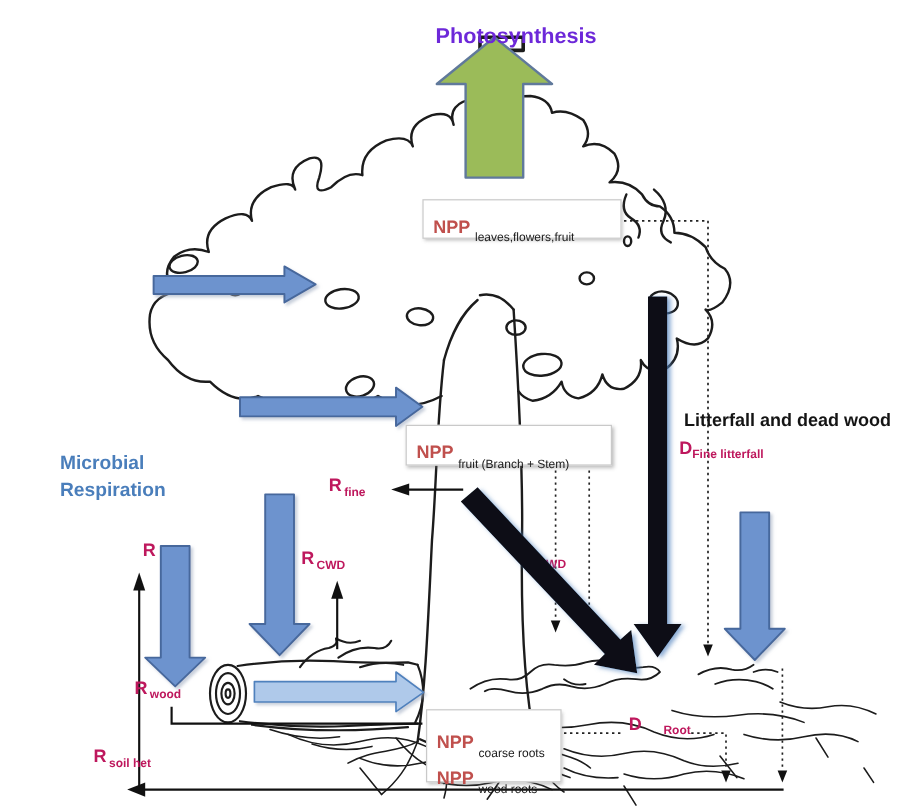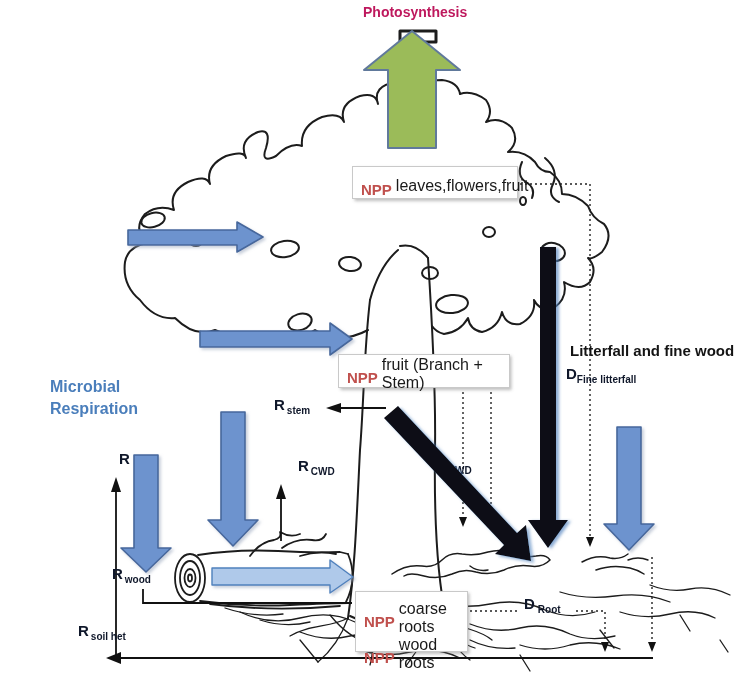--- a/index.html
+++ b/index.html
@@ -2,27 +2,27 @@
 <html><head>
 <meta charset="utf-8">
 <style>
   html,body{margin:0;padding:0;background:#fff;}
   #stage{position:relative;width:748px;height:677px;background:#fff;overflow:hidden;
          font-family:"Liberation Sans",sans-serif;}
   svg{position:absolute;left:0;top:0;}
   #base-svg{z-index:1;}
   .lbl{position:absolute;white-space:nowrap;z-index:10;}
   .h-label{font-weight:700;}
-  .flux{font-size:15px;font-weight:700;color:#0f172a;z-index:10;}
+  .flux{font-size:15px;font-weight:700;color:#be185d;z-index:10;}
   .flux sub{font-size:10px;font-weight:600;margin-left:2px;}
   .npp-box{position:absolute;background:#fff;border:1px solid #c9c9c9;
            box-shadow:1.5px 2px 3px rgba(110,110,110,.45);
            display:flex;align-items:center;padding:2px 8px;box-sizing:border-box;z-index:10;}
   .npp-main{color:#C0504D;font-weight:700;font-size:15px;margin-top:13px;}
-  .npp-sub{font-size:16px;color:#1a1a1a;margin-left:4px;position:relative;top:3px;}
+  .npp-sub{font-size:10px;color:#1a1a1a;margin-left:4px;position:relative;top:16px;}
   .npp-col{position:absolute;background:#fff;border:1px solid #c9c9c9;
            box-shadow:1.5px 2px 3px rgba(110,110,110,.45);
            display:flex;flex-direction:column;justify-content:space-between;
            padding:5px 8px;box-sizing:border-box;z-index:10;}
   .npp-row{display:flex;align-items:center;}
   #overlay-svg{z-index:20;pointer-events:none;}
   .under{z-index:5;}
 </style>
 </head>
 <body>
@@ -172,53 +172,53 @@
   <g stroke="#46679C" stroke-width="1.6" stroke-linejoin="round" filter="url(#softShadow)">
     <polygon points="128,230 237,230 237,222 263,237 237,252 237,245 128,245" fill="#6D93CE"></polygon>
     <polygon points="200,331 330,331 330,323 352,339 330,355 330,347 200,347" fill="#6D93CE"></polygon>
     <polygon points="134,455 158,455 158,548 171,548 146,572 121,548 134,548" fill="#6D93CE"></polygon>
     <polygon points="221,412 245,412 245,520 258,520 233,546 208,520 221,520" fill="#6D93CE"></polygon>
     <polygon points="617,427 641,427 641,524 654,524 629,550 604,524 617,524" fill="#6D93CE"></polygon>
     <polygon stroke="#4F81BD" stroke-width="1.4" points="212,568 330,568 330,560 353,577 330,593 330,585 212,585" fill="#AFC9EA"></polygon>
   </g>
 </svg>
 
-<div class="lbl h-label" style="left:363px;top:4px;font-size:14px;color:#be185d;">Photosynthesis</div>
+<div class="lbl h-label" style="left:363px;top:20px;font-size:18px;color:#6d28d9;">Photosynthesis</div>
 
 
 <div class="lbl h-label" style="left:50px;top:376px;font-size:16px;color:#4A7EBB;line-height:22px;">
   <div>Microbial</div>
   <div>Respiration</div>
 </div>
 
-<div class="lbl h-label" style="left:570px;top:342px;font-size:15px;color:#141414;">Litterfall and fine wood</div>
+<div class="lbl h-label" style="left:570px;top:342px;font-size:15px;color:#141414;">Litterfall and dead wood</div>
 
 <div class="lbl flux" style="left:119px;top:450px;">
   <span>R</span><sub></sub>
 </div>
 <div class="lbl flux" style="left:274px;top:396px;">
-  <span>R</span><sub>stem</sub>
-</div>
-<div class="lbl flux" style="left:251px;top:457px;margin-left:47px;">
+  <span>R</span><sub>fine</sub>
+</div>
+<div class="lbl flux" style="left:251px;top:457px;">
   <span>R</span><sub>CWD</sub>
 </div>
 <div class="lbl flux" style="left:112px;top:565px;">
   <span>R</span><sub>wood</sub>
 </div>
 <div class="lbl flux" style="left:78px;top:622px;">
   <span>R</span><sub>soil het</sub>
 </div>
 <div class="lbl flux" style="left:566px;top:365px;">
   <span>D</span><sub style="margin-left:0;">Fine litterfall</sub>
 </div>
 <div class="lbl flux under" style="left:437px;top:456px;">
   <span>D</span><sub style="margin-left:0;">CWD</sub>
 </div>
 <div class="lbl flux" style="left:524px;top:595px;">
-  <span>D</span><sub style="margin-left:3px;">Root</sub>
+  <span>D</span><sub style="margin-left:18px;">Root</sub>
 </div>
 
 <div class="npp-box" style="left:352px;top:166px;width:166px;height:33px;">
   <span class="npp-main">NPP</span>
   <span class="npp-sub">leaves,flowers,fruit</span>
 </div>
 <div class="npp-box" style="left:338px;top:354px;width:172px;height:34px;">
   <span class="npp-main">NPP</span>
   <span class="npp-sub">fruit (Branch + Stem)</span>
 </div>

